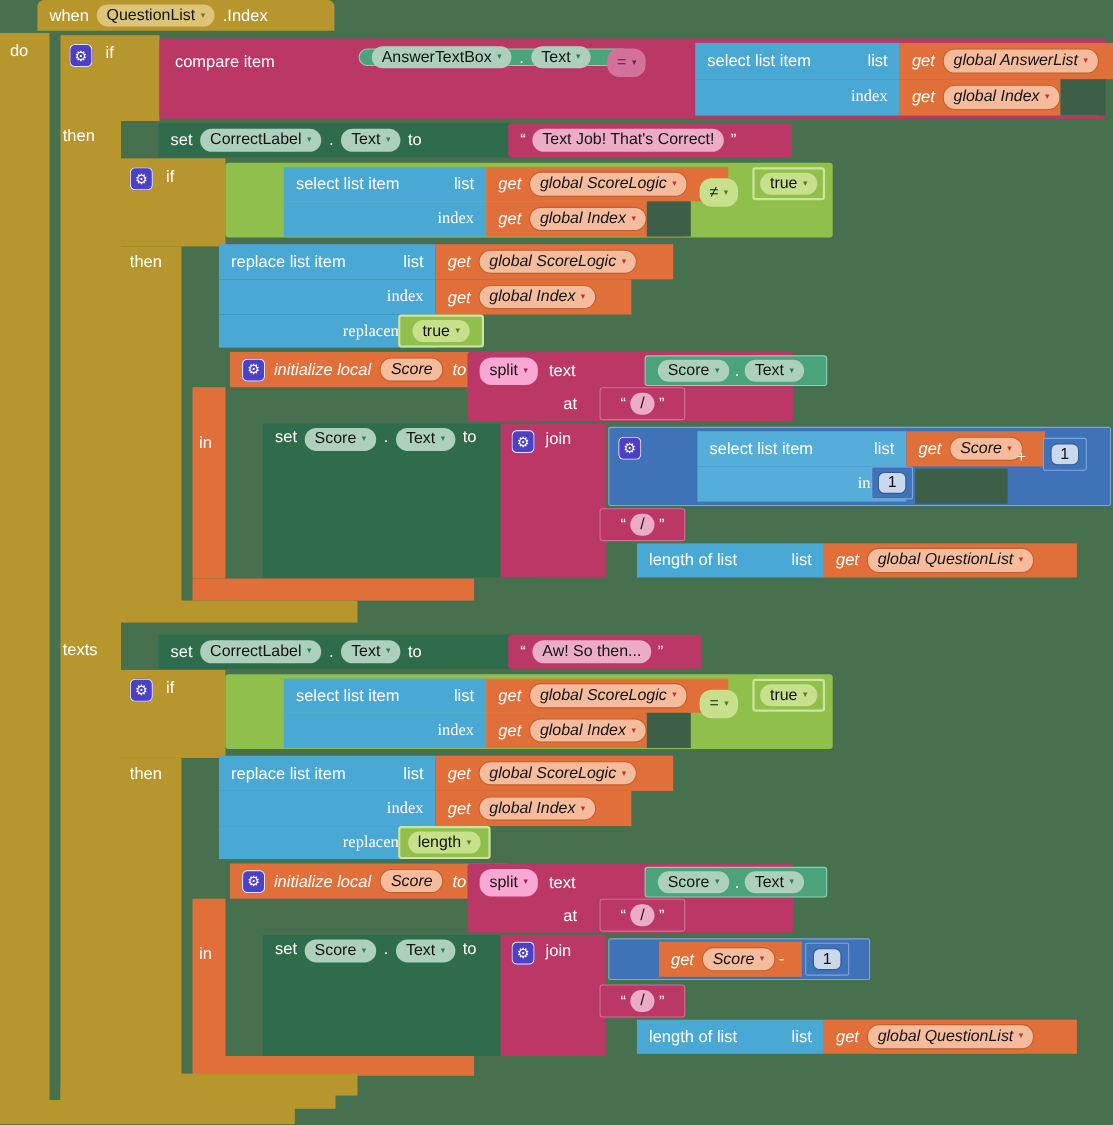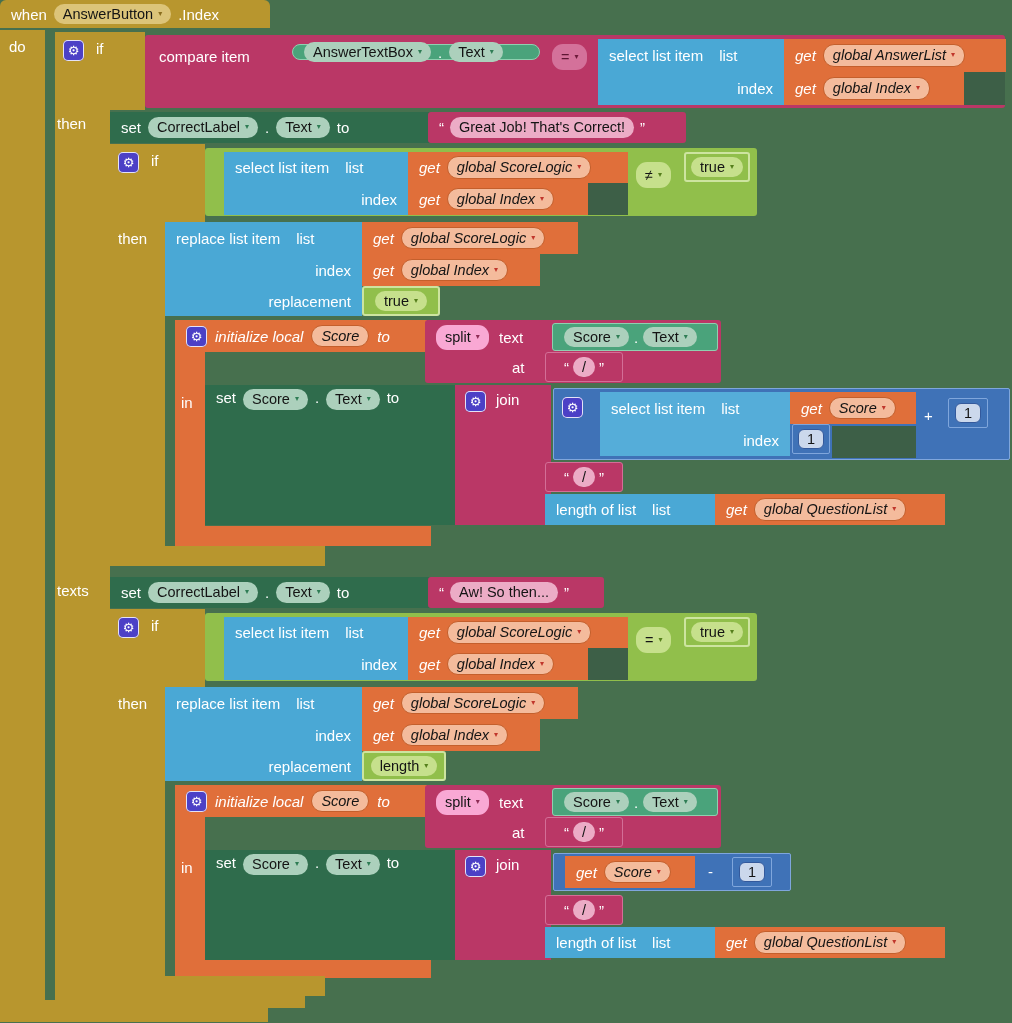--- a/index.html
+++ b/index.html
@@ -1,23 +1,23 @@
 <!DOCTYPE html>
 <html><head>
 <meta charset="utf-8">
 <style>
   html,body{margin:0;padding:0;background:#2f4a35;}
   .canvas{position:relative;width:1012px;height:1023px;background:#47704E;overflow:hidden;
           font-family:"Liberation Sans","DejaVu Sans",sans-serif;}
   .b{position:absolute;box-sizing:border-box;display:flex;align-items:center;gap:7px;
      font-size:15px;color:#fff;white-space:nowrap;}
-  .px{padding:0 11px;}
+  .px{padding:0 11px;margin-left:34px;}
   .top{align-items:flex-start;padding-top:8px;}
-  .sb{gap:16px;}
-  .je{justify-content:flex-end;}
+  .sb{justify-content:space-between;gap:16px;}
+  .je{justify-content:flex-end;font-family:Liberation Serif, serif;}
   .lbl{white-space:nowrap;}
   
   .gold{background:#B8962E;}
   .mag{background:#BA3766;}
   .blue{background:#4AA8D5;}
   .blue2{background:#55ADD9;}
   .orange{background:#E06F3A;font-style:italic;}
   .dgreen{background:#2F6C4C;}
   .ggreen{background:#4AA37B;border:1px solid #8FD0B0;border-radius:3px;}
   .lgreen{background:#91BF4B;}
@@ -47,21 +47,21 @@
   .r3{border-radius:3px;}
 </style>
 </head>
 <body>
 
 <div class="canvas">
 
   <div class="b gold px r6" style="left:0;top:2;width:270px;height:28px;">
     <span class="lbl">when</span>
     <span class="chip ch-gold">
-      <span>AnswerButton</span>
+      <span>QuestionList</span>
         <span class="dd dd-gd">▾</span>
     </span>
     <span class="lbl">.Index</span>
   </div>
   <div class="b gold" style="left:0;top:30px;width:45px;height:988px;"></div>
   <div class="b" style="left:9px;top:36px;width:32px;height:20px;">
       <span class="lbl">do</span>
     </div>
   <div class="b gold" style="left:0;top:1000px;width:268px;height:22px;"></div>
 
@@ -128,21 +128,21 @@
       </span>
     <span class="lbl">.</span>
     <span class="chip ch-comp">
         <span>Text</span>
         <span class="dd dd-gr">▾</span>
       </span>
     <span class="lbl">to</span>
   </div>
   <div class="b mag px r3" style="left:428px;top:112px;width:258px;height:31px;gap:6px;">
     <span class="q">“</span>
-    <span class="chip ch-pink">Great Job! That's Correct!</span>
+    <span class="chip ch-pink">Text Job! That's Correct!</span>
     <span class="q">”</span>
   </div>
 
   <div class="b gold top" style="left:110px;top:144px;width:95px;height:80px;padding-left:8px;gap:12px;">
     <span class="gear">⚙</span>
     <span class="lbl">if</span>
   </div>
   <div class="b gold" style="left:110px;top:224px;width:55px;height:340px;"></div>
   <div class="b lgreen r3" style="left:205px;top:148px;width:552px;height:68px;"></div>
   <div class="b blue px sb" style="left:224px;top:152px;width:184px;height:31px;">

